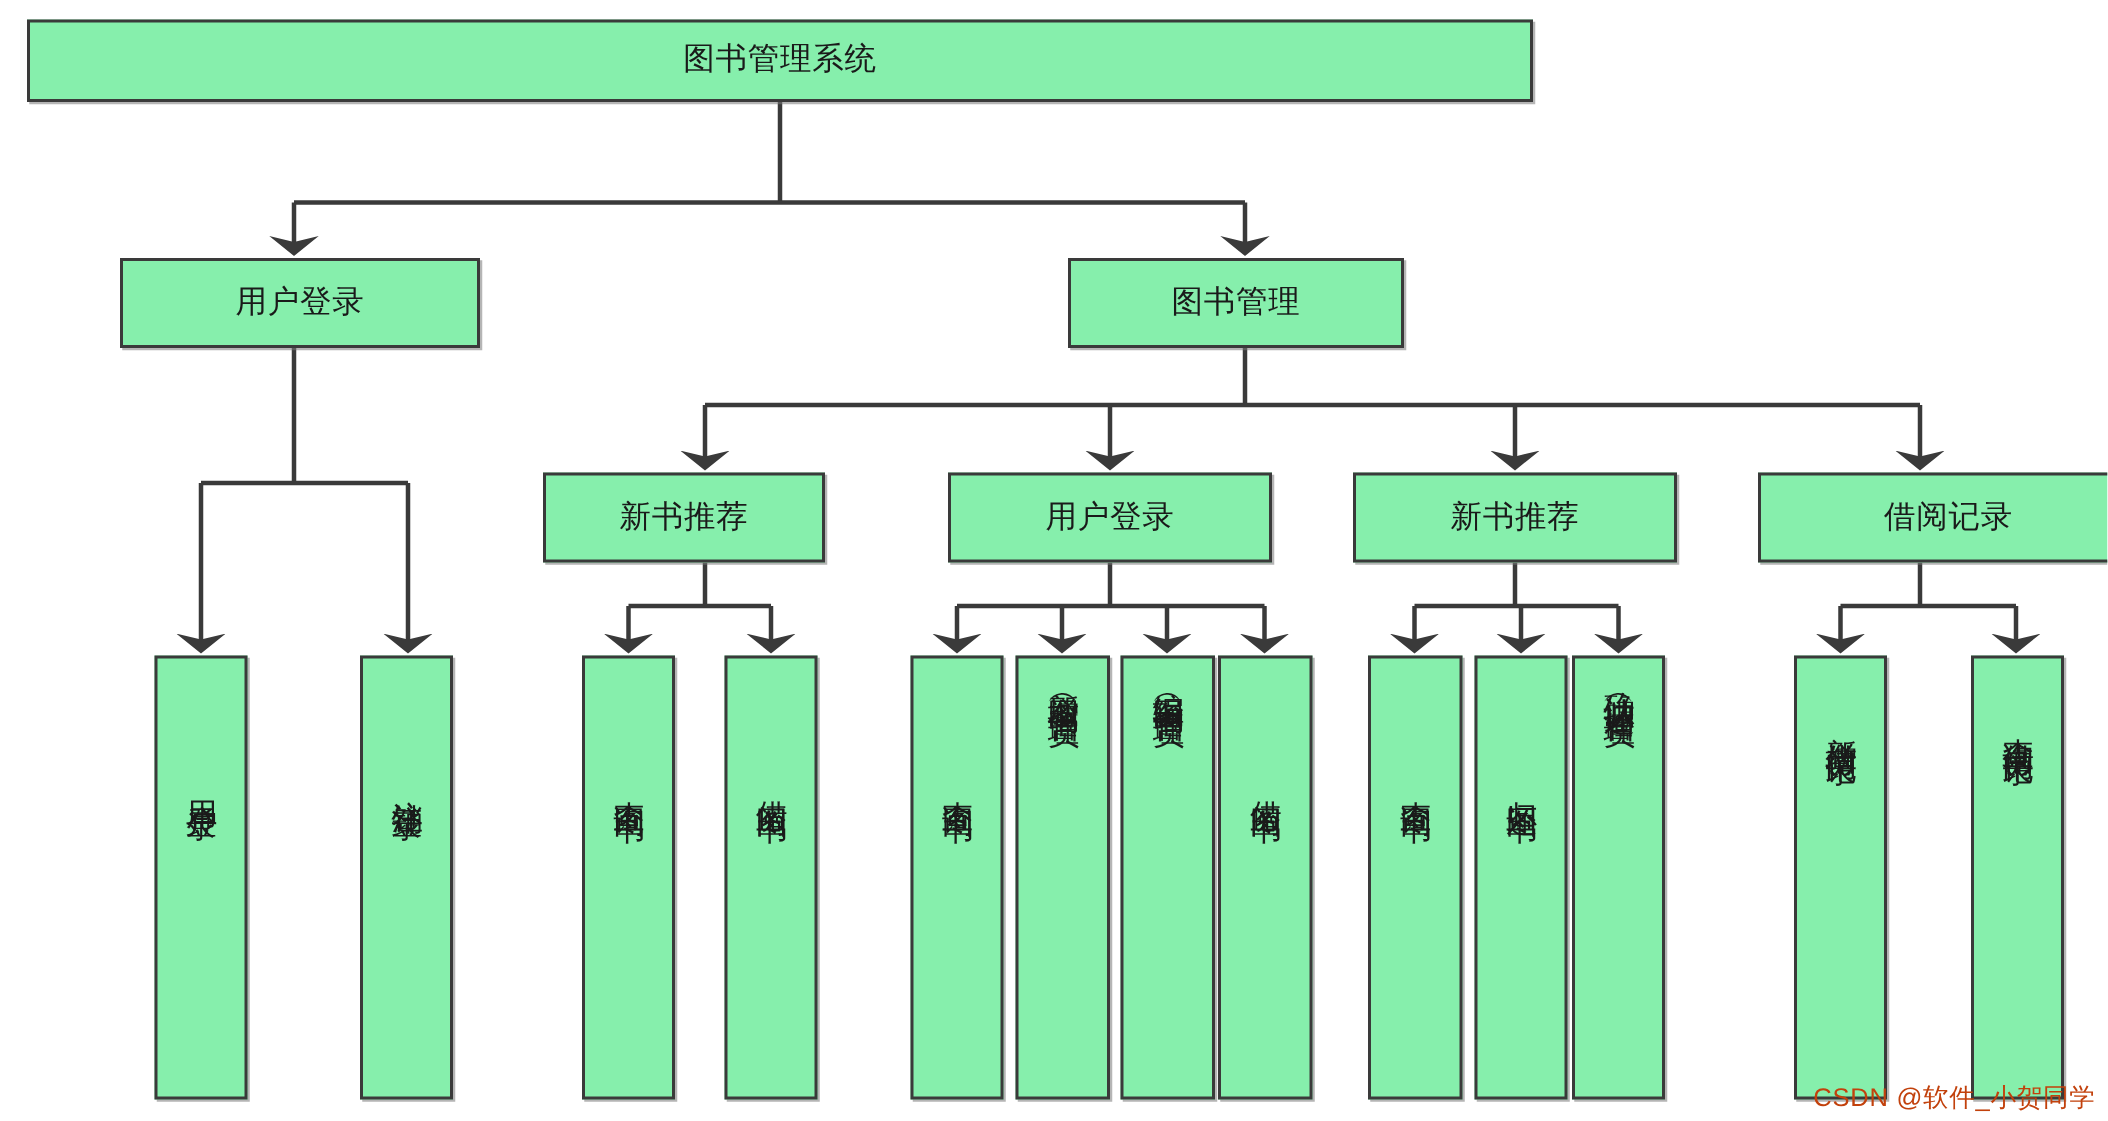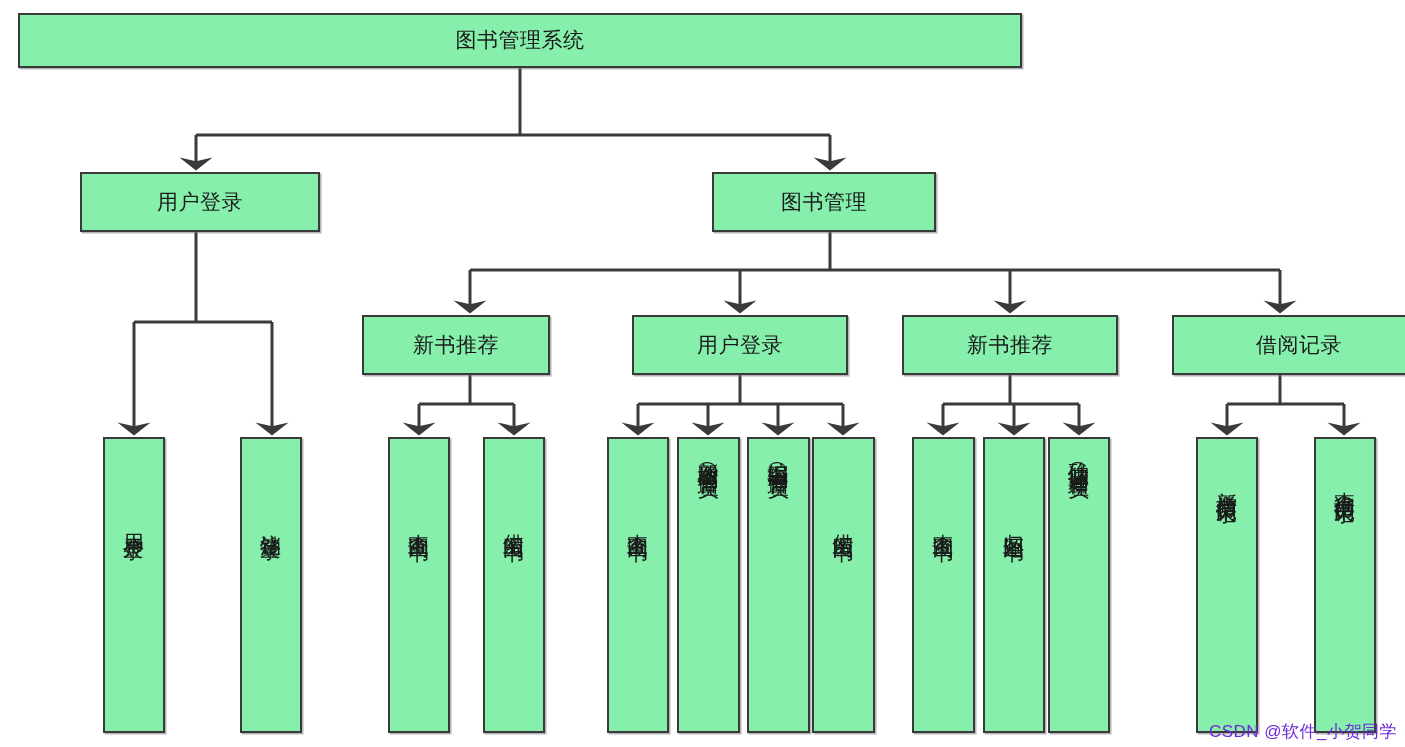--- a/index.html
+++ b/index.html
@@ -56,21 +56,21 @@
     display: block;
   }
   .node.vert.center .node-label {
     margin-top: 0;
   }
   .watermark {
     position: absolute;
     right: 8px;
     bottom: 4px;
     font-size: 17px;
-    color: #6d28d9;
+    color: #c2410c;
     letter-spacing: 0.5px;
     white-space: nowrap;
     user-select: none;
   }
 </style>
 </head>
 <body>
 
 <div id="canvas">
 

